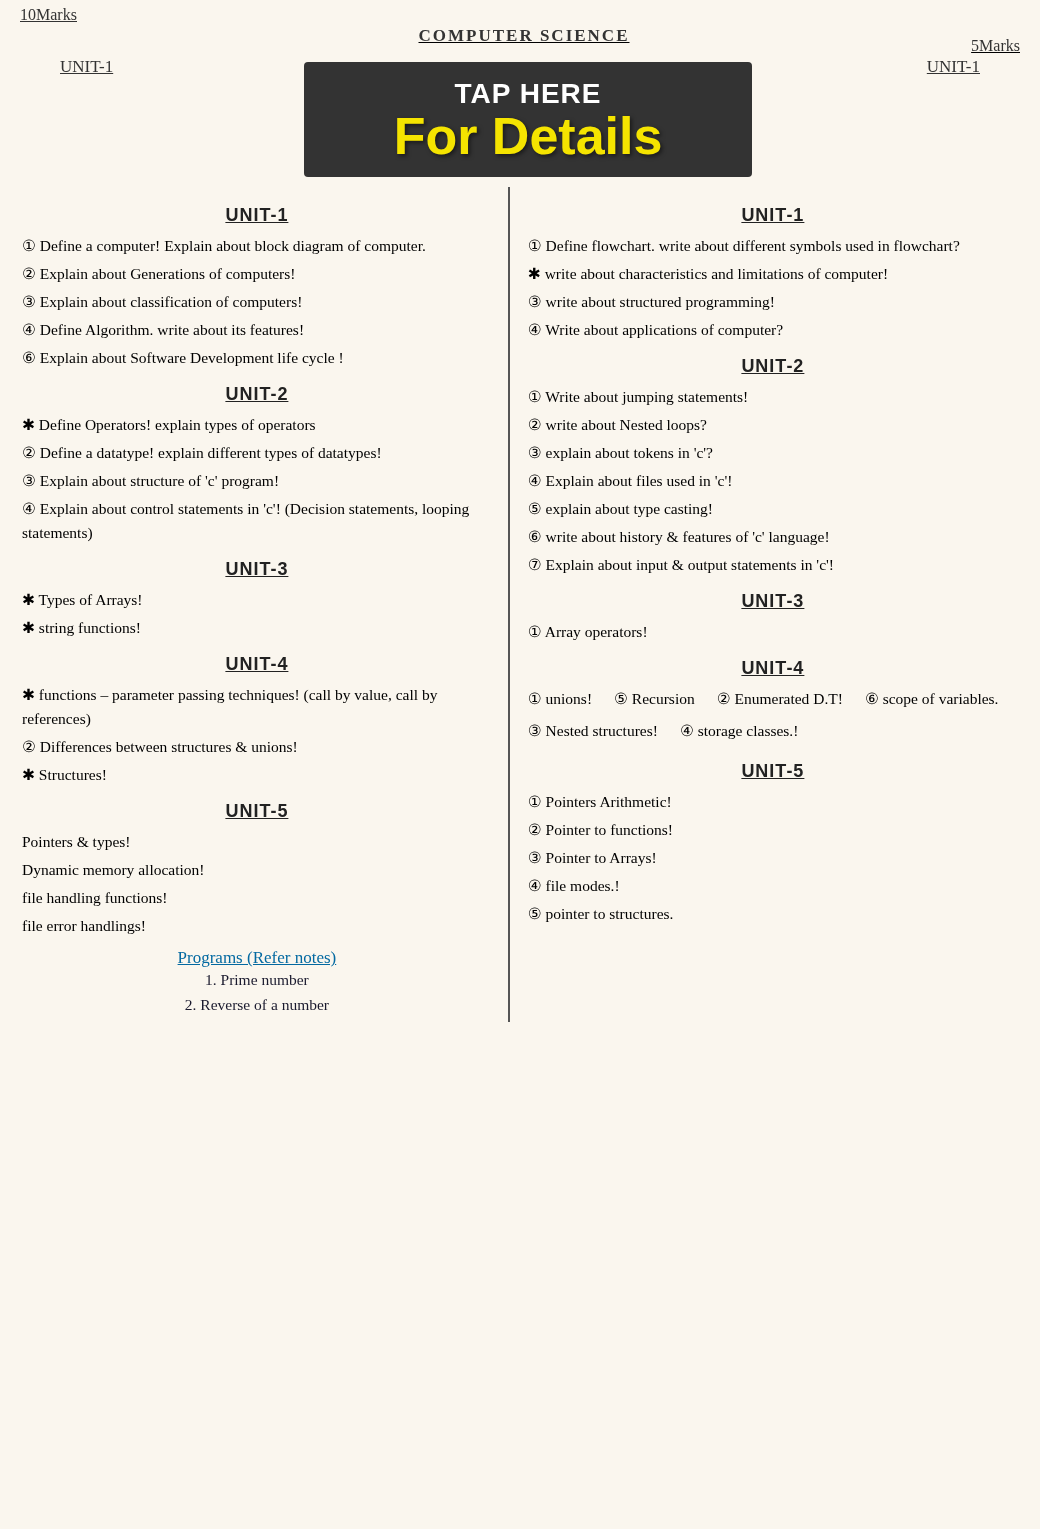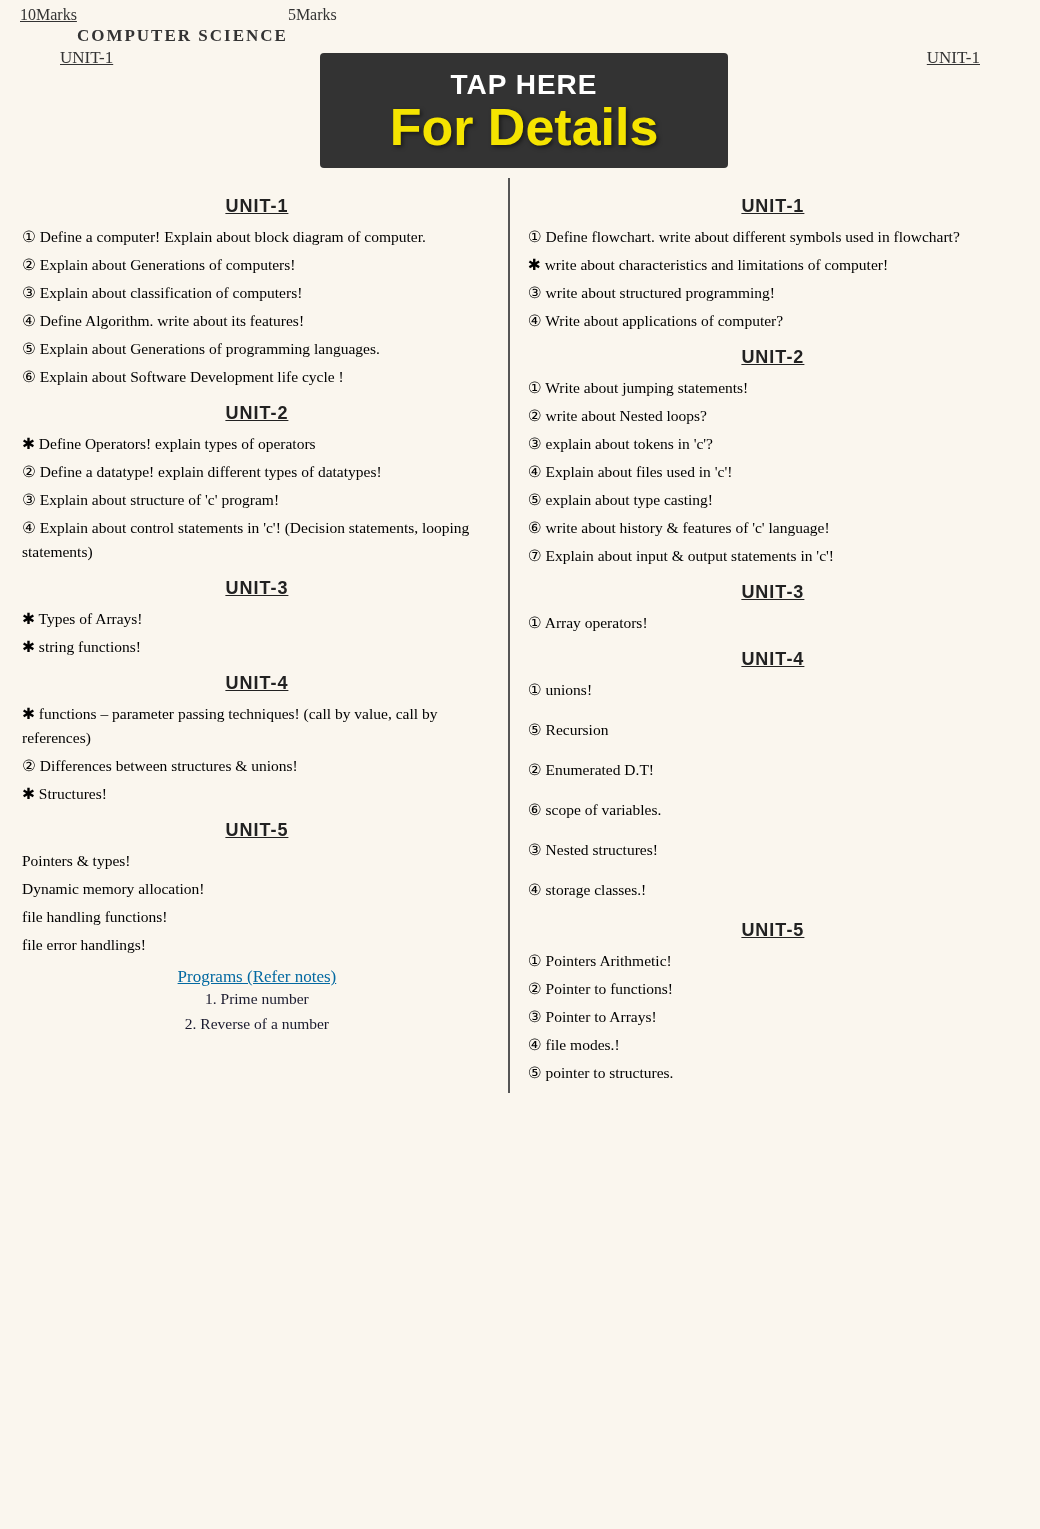--- a/index.html
+++ b/index.html
@@ -37,22 +37,22 @@
       color: #f5e400;
       font-family: Arial Black, sans-serif;
       display: block;
       line-height: 1;
       text-shadow: 2px 2px 4px rgba(0,0,0,0.5);
     }
 
     .banner-bg {
       position: absolute;
       top: 5px;
-      left: 320px;
-      width: 408px;
+      left: 304px;
+      width: 448px;
       height: 115px;
       background: #333;
       border-radius: 4px;
       z-index: 5;
       display: flex;
       flex-direction: column;
       align-items: center;
       justify-content: center;
       padding: 17px;
     }
@@ -92,24 +92,25 @@
       color: #000000;
       line-height: 1.55;
       margin-bottom: 4px;
       padding-left: 4px;
       font-family: 'Comic Sans MS', cursive;
     }
 
     .header-top {
       display: flex;
       width: 100%;
-      justify-content: flex-start;
+      justify-content: space-between;
       padding: 6px 20px 2px 20px;
       position: relative;
       z-index: 1;
+      text-decoration: underline;
     }
 
     .header-unit-row {
       display: flex;
       width: 100%;
       justify-content: space-between;
       padding: 0px 20px 0 20px;
       position: relative;
     }
 
@@ -127,20 +128,21 @@
       font-family: 'Comic Sans MS', cursive;
       text-transform: uppercase;
       letter-spacing: 2px;
       margin-top: 20px;
     }
 
     .top-marks-right {
       font-size: 16px;
       color: #333;
       font-family: 'Comic Sans MS', cursive;
+      margin-top: 31px;
     }
 
     .top-unit {
       font-size: 17px;
       text-decoration: underline;
       color: #333;
       font-family: 'Comic Sans MS', cursive;
     }
 
     .programs-section {
@@ -188,21 +190,20 @@
 
   <div class="two-col">
 
     <div class="col-left">
 
       <div class="unit-heading">UNIT-1</div>
       <div class="note-item">① Define a computer! Explain about block diagram of computer.</div>
       <div class="note-item">② Explain about Generations of computers!</div>
       <div class="note-item">③ Explain about classification of computers!</div>
       <div class="note-item">④ Define Algorithm. write about its features!</div>
-      <div class="note-item">⑤ Explain about Generations of programming languages.</div>
       <div class="note-item">⑥ Explain about Software Development life cycle !</div>
 
       <div class="unit-heading">UNIT-2</div>
       <div class="note-item">✱ Define Operators! explain types of operators</div>
       <div class="note-item">② Define a datatype! explain different types of datatypes!</div>
       <div class="note-item">③ Explain about structure of 'c' program!</div>
       <div class="note-item">④ Explain about control statements in 'c'! (Decision statements, looping statements)</div>
 
       <div class="unit-heading">UNIT-3</div>
       <div class="note-item">✱ Types of Arrays!</div>
@@ -241,21 +242,21 @@
       <div class="note-item">③ explain about tokens in 'c'?</div>
       <div class="note-item">④ Explain about files used in 'c'!</div>
       <div class="note-item">⑤ explain about type casting!</div>
       <div class="note-item">⑥ write about history &amp; features of 'c' language!</div>
       <div class="note-item">⑦ Explain about input &amp; output statements in 'c'!</div>
 
       <div class="unit-heading">UNIT-3</div>
       <div class="note-item">① Array operators!</div>
 
       <div class="unit-heading">UNIT-4</div>
-      <div style="display:flex; flex-wrap:wrap; gap:12px 18px;flex-direction:column;">
+      <div style="display:flex; flex-wrap:wrap; gap:4px 18px;">
         <div class="note-item">① unions!</div>
         <div class="note-item">⑤ Recursion</div>
         <div class="note-item">② Enumerated D.T!</div>
         <div class="note-item">⑥ scope of variables.</div>
         <div class="note-item">③ Nested structures!</div>
         <div class="note-item">④ storage classes.!</div>
       </div>
 
       <div class="unit-heading">UNIT-5</div>
       <div class="note-item">① Pointers Arithmetic!</div>

